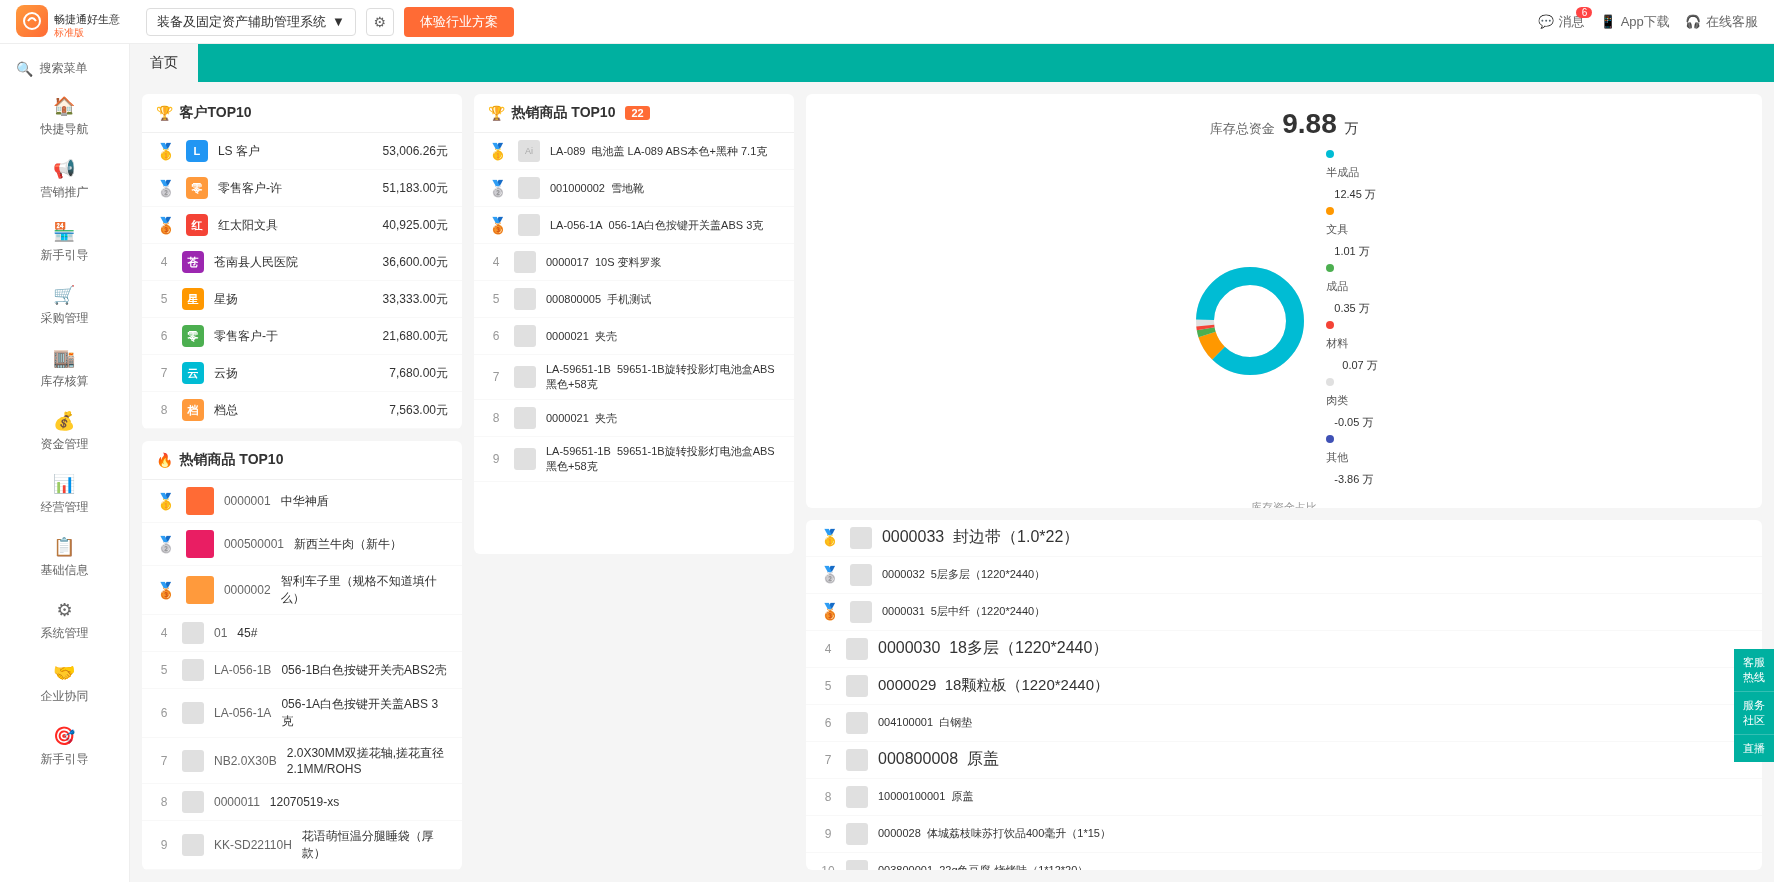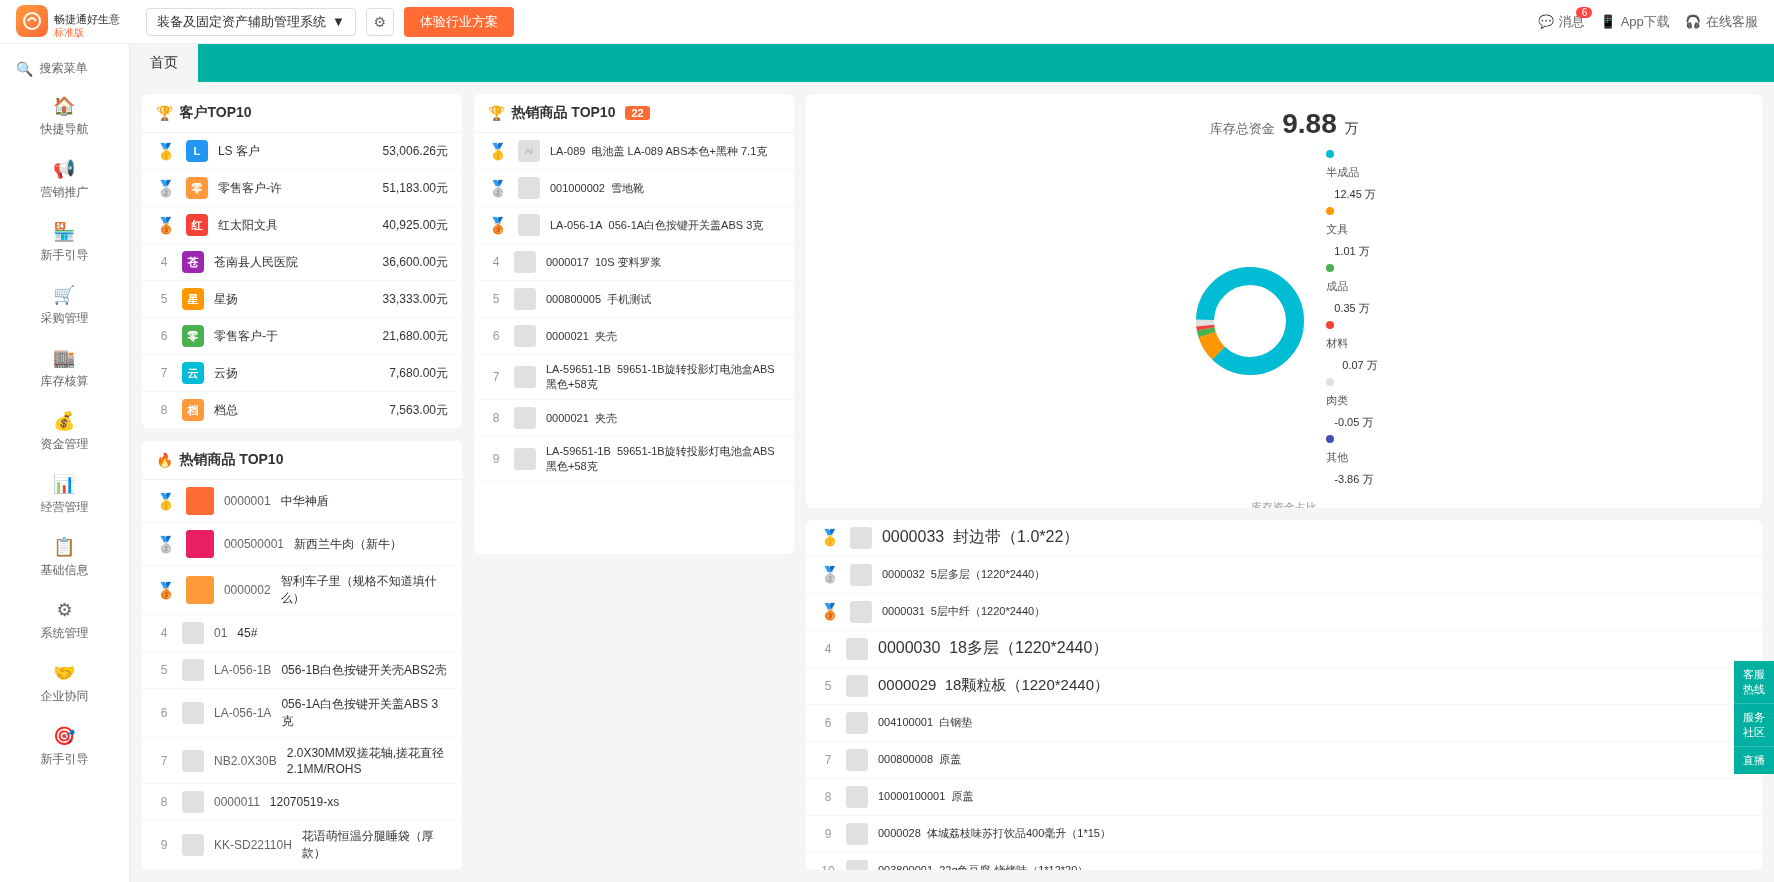--- a/index.html
+++ b/index.html
@@ -164,21 +164,21 @@
     .legend-label { color: #555; flex: 1; }
     .legend-value { color: #333; text-align: right; }
     .inventory-sub { font-size: 11px; color: #999; text-align: center; margin-top: 8px; }
 
     
     ::-webkit-scrollbar { width: 6px; height: 6px; }
     ::-webkit-scrollbar-thumb { background: #ccc; border-radius: 3px; }
 
     
     .float-btns {
-      position: fixed; right: 0; bottom: 108px;
+      position: fixed; right: 0; bottom: 120px;
       display: flex; flex-direction: column;
     }
     .float-btn {
       width: 40px; padding: 6px 4px;
       background: #00b0a0; color: white;
       font-size: 11px; text-align: center;
       cursor: pointer; border-bottom: 1px solid rgba(255,255,255,0.2);
     }
     .float-btn:last-child { border-bottom: none; }
   </style>
@@ -581,21 +581,21 @@
 
           <div class="list-item">
             <span class="rank">6</span>
             <div class="product-icon-gray"></div>
             <span class="item-name" style="font-size:11px">004100001&nbsp;&nbsp;白钢垫</span>
           </div>
 
           <div class="list-item">
             <span class="rank">7</span>
             <div class="product-icon-gray"></div>
-            <span class="item-name" style="font-size:11px">000800008&nbsp;&nbsp;原盖</span>
+            <span class="item-name" style="font-size:16px">000800008&nbsp;&nbsp;原盖</span>
           </div>
 
           <div class="list-item">
             <span class="rank">8</span>
             <div class="product-icon-gray"></div>
             <span class="item-name" style="font-size:11px">10000100001&nbsp;&nbsp;原盖</span>
           </div>
 
           <div class="list-item">
             <span class="rank">9</span>

